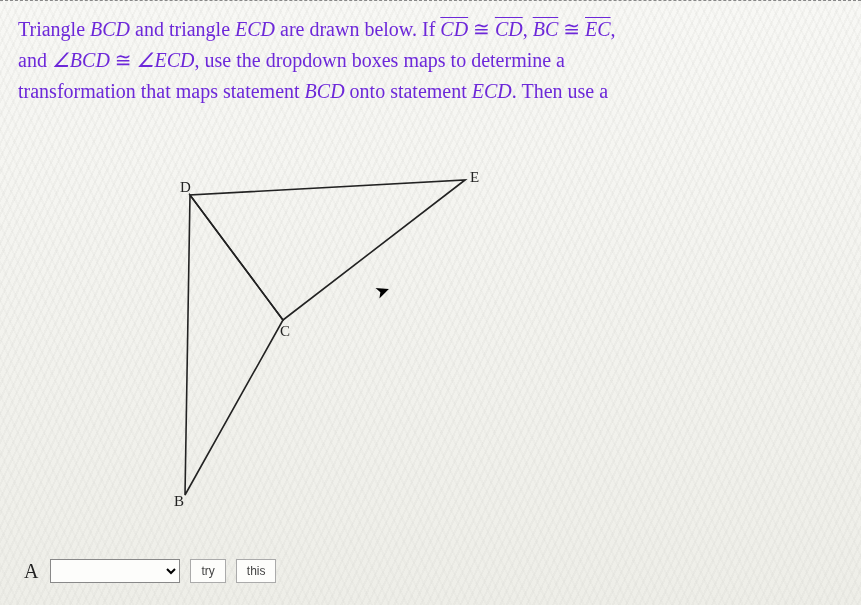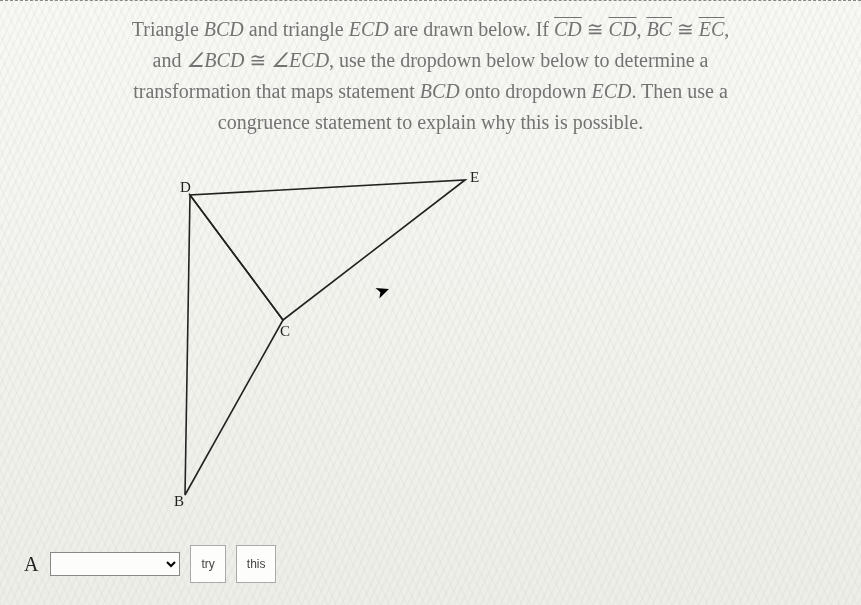--- a/index.html
+++ b/index.html
@@ -29,22 +29,21 @@
       height: 1px;
       border-top: 1px dashed #888;
     }
     .content {
       position: relative;
       padding: 14px 18px 0 18px;
     }
     .problem-text {
       font-size: 20px;
       line-height: 1.55;
-      color: #737373;
-      text-align: center;
+      color: #6d28d9;
     }
     .italic { font-style: italic; }
     .cong { font-family: 'Times New Roman', serif; }
     .overline { text-decoration: overline; text-decoration-thickness: 1px; }
     .diagram-wrap {
       position: absolute;
       top: 175px;
       left: 130px;
       width: 500px;
       height: 345px;
@@ -75,45 +74,44 @@
       margin-right: 2px;
     }
     select.answer-select {
       width: 130px;
       height: 24px;
       border: 1px solid #888;
       background: #fdfdfb;
       font-size: 13px;
     }
     button.small-btn {
-      height: 38px;
+      height: 24px;
       padding: 0 10px;
       border: 1px solid #aaa;
       background: #fdfdfb;
       font-size: 12px;
       font-family: Arial, sans-serif;
       color: #444;
       cursor: pointer;
     }
   </style>
 </head>
 <body>
 
 <div class="paper-texture"></div>
 <div class="top-border"></div>
 
 <div class="content">
   <p class="problem-text">
     <span>Triangle </span><span class="italic">BCD</span><span> and triangle </span><span class="italic">ECD</span><span> are drawn below. If </span><span class="italic overline">CD</span><span class="cong"> ≅ </span><span class="italic overline">CD</span><span>, </span><span class="italic overline">BC</span><span class="cong"> ≅ </span><span class="italic overline">EC</span><span>,</span>
     <br>
-    <span>and </span><span class="italic">∠BCD</span><span class="cong"> ≅ </span><span class="italic">∠ECD</span><span>, use the dropdown below below to determine a</span>
+    <span>and </span><span class="italic">∠BCD</span><span class="cong"> ≅ </span><span class="italic">∠ECD</span><span>, use the dropdown boxes maps to determine a</span>
     <br>
-    <span>transformation that maps statement </span><span class="italic">BCD</span><span> onto dropdown </span><span class="italic">ECD</span><span>. Then use a</span>
+    <span>transformation that maps statement </span><span class="italic">BCD</span><span> onto statement </span><span class="italic">ECD</span><span>. Then use a</span>
     <br>
-    <span>congruence statement to explain why this is possible.</span>
   </p>
 </div>
 
 <div class="diagram-wrap">
   <svg width="500" height="345">
     <g stroke="#222" stroke-width="1.6" fill="none">
 
       <path d="M55,320 L153,145 L60,20 Z"></path>
 
       <path d="M335,5 L153,145 L60,20 Z"></path>

